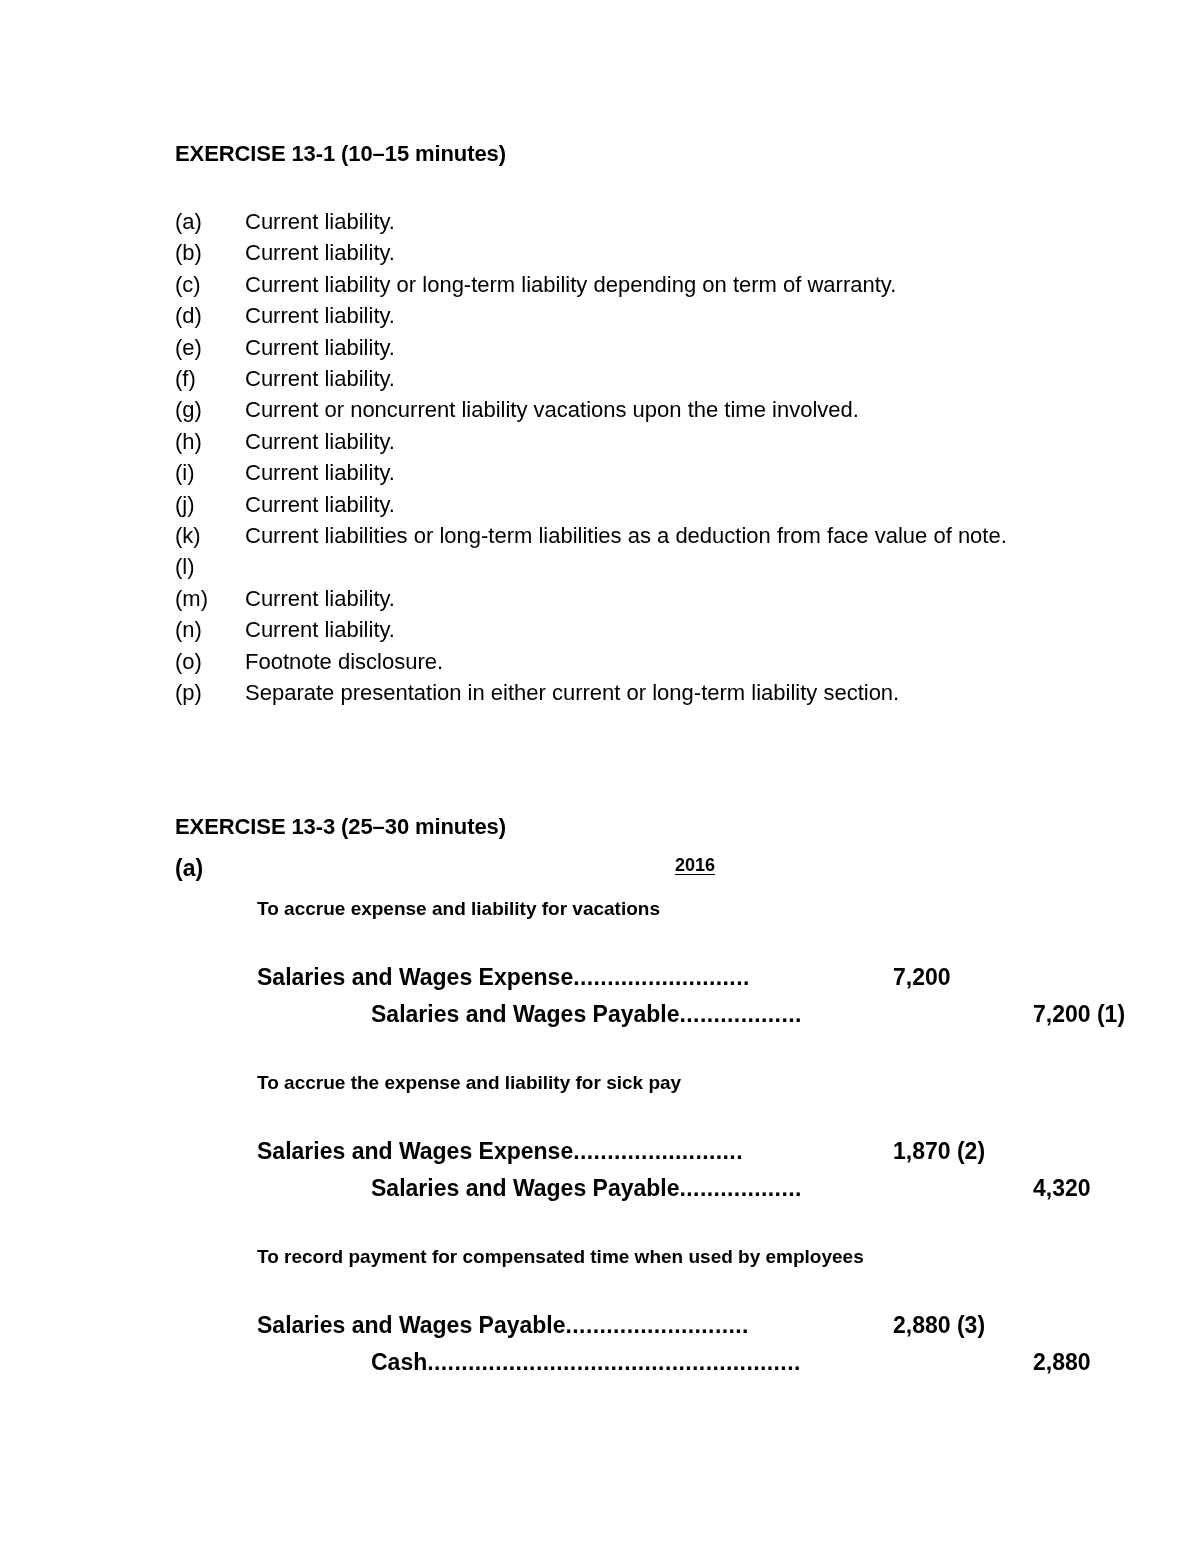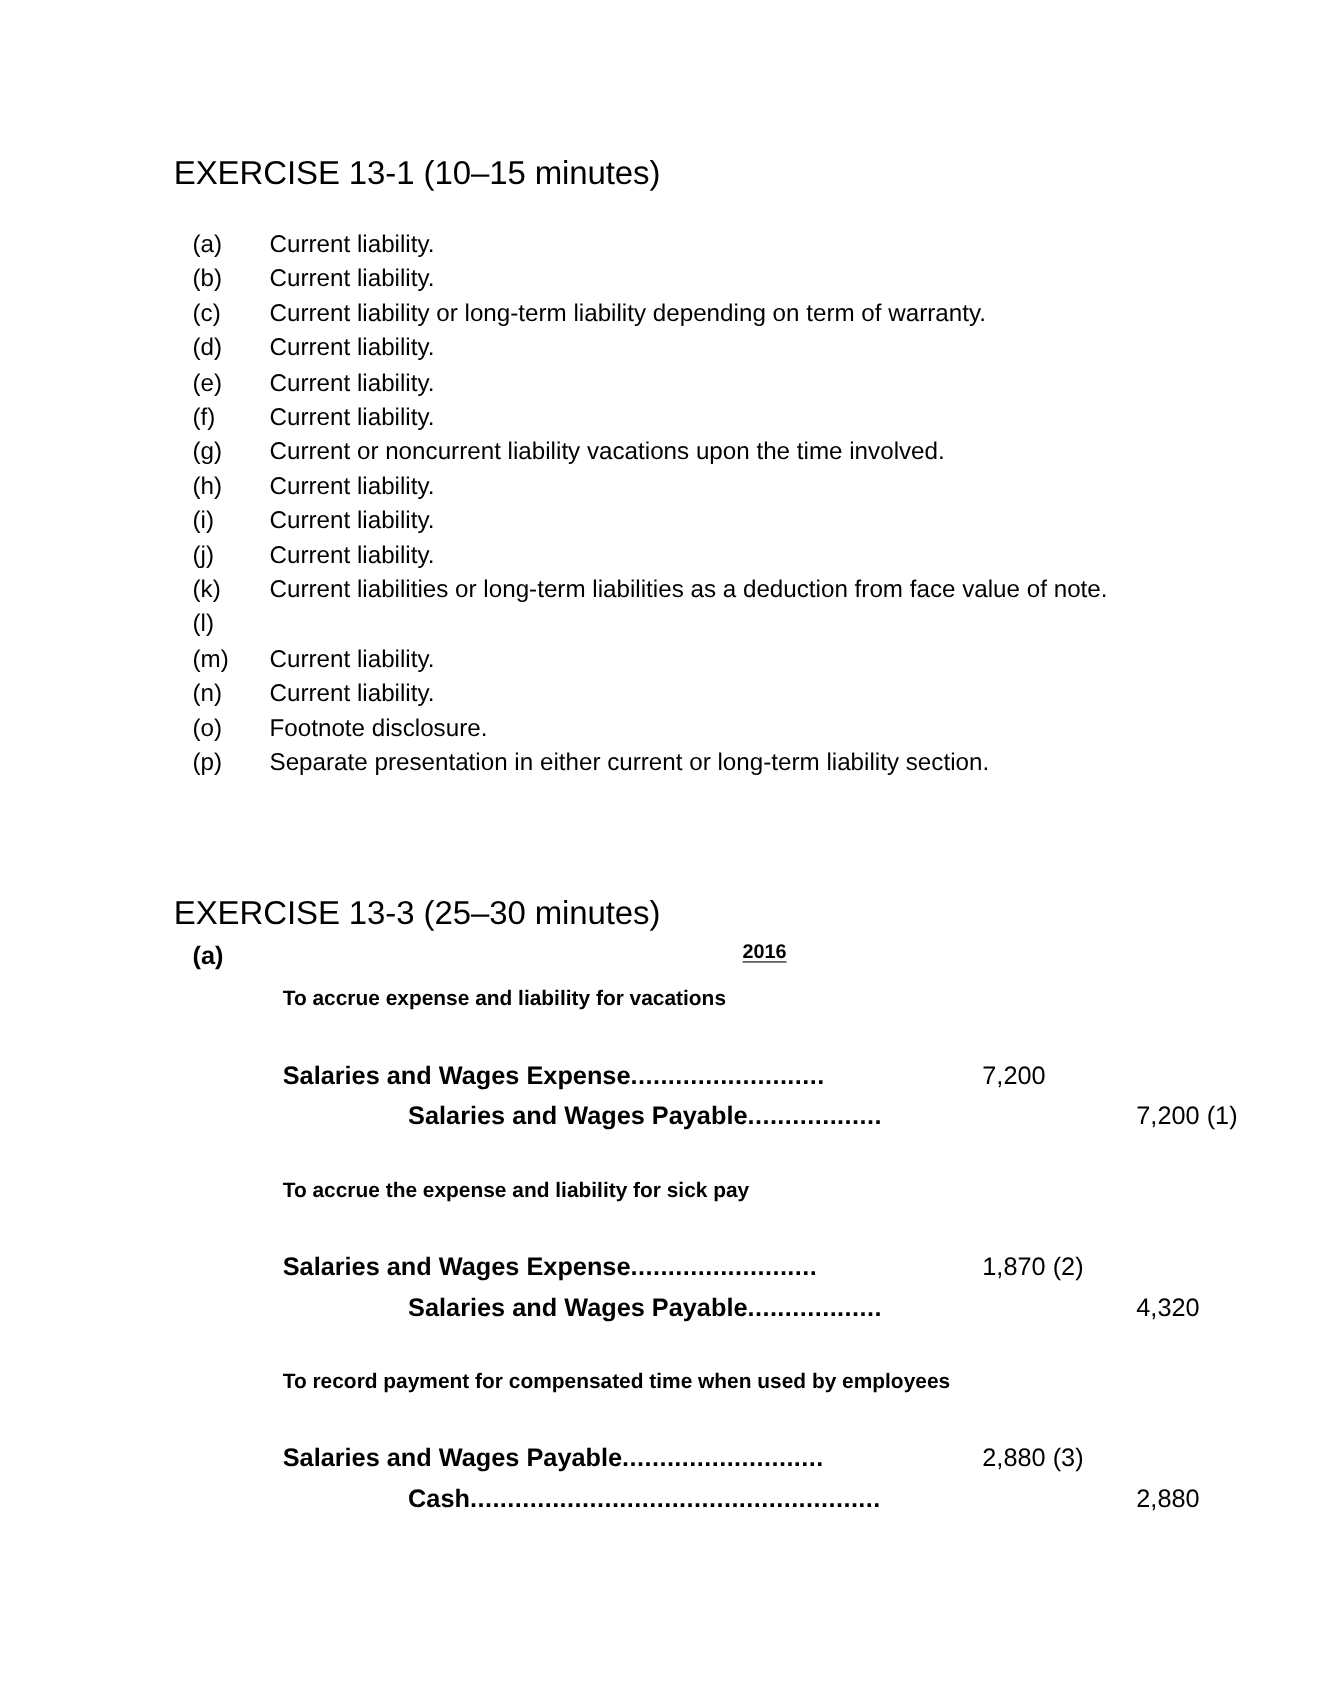--- a/index.html
+++ b/index.html
@@ -21,23 +21,23 @@
     left: 0;
     top: 0;
     width: 1200px;
     height: 1553px;
     background: #ffffff;
   }
 
   
   .ex-heading {
     position: absolute;
-    left: 158px;
-    font-size: 30px;
-    font-weight: normal;
+    left: 175px;
+    font-size: 22px;
+    font-weight: bold;
     letter-spacing: -0.1px;
     white-space: nowrap;
   }
   #heading-1 { top: 141px; }
   #heading-2 { top: 789px; margin-top: 25px; }
 
   
   #answer-list {
     position: absolute;
     left: 175px;
@@ -111,21 +111,21 @@
     overflow: hidden;
     white-space: nowrap;
   }
   .acct.debit-acct  { left: 82px;  width: 595px; }
   .acct.credit-acct { left: 152px; width: 525px; margin-left: 44px; }
   .acct .nm { }
   .acct .leader { letter-spacing: 0.4px; }
   .amt {
     position: absolute;
     top: 0;
-    font-weight: normal;
+    font-weight: bold;
     white-space: nowrap;
   }
   .amt.debit  { left: 718px; }
   .amt.credit { left: 858px; }
 </style>
 </head>
 <body>
 
 <div class="page">
 

